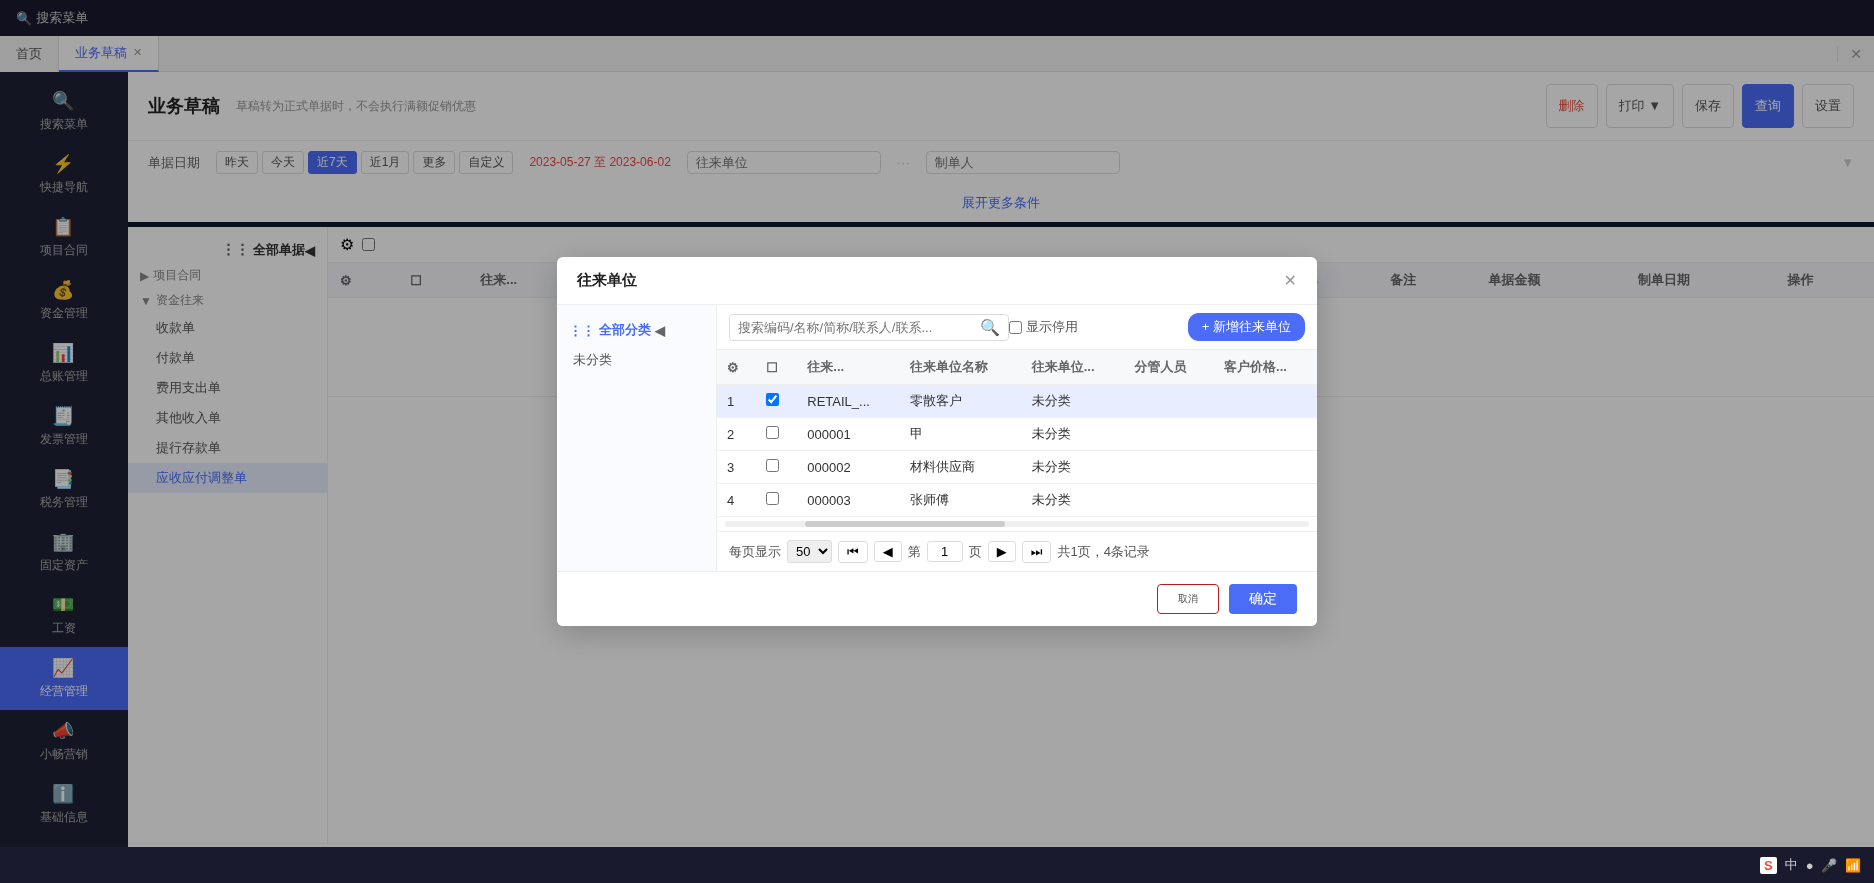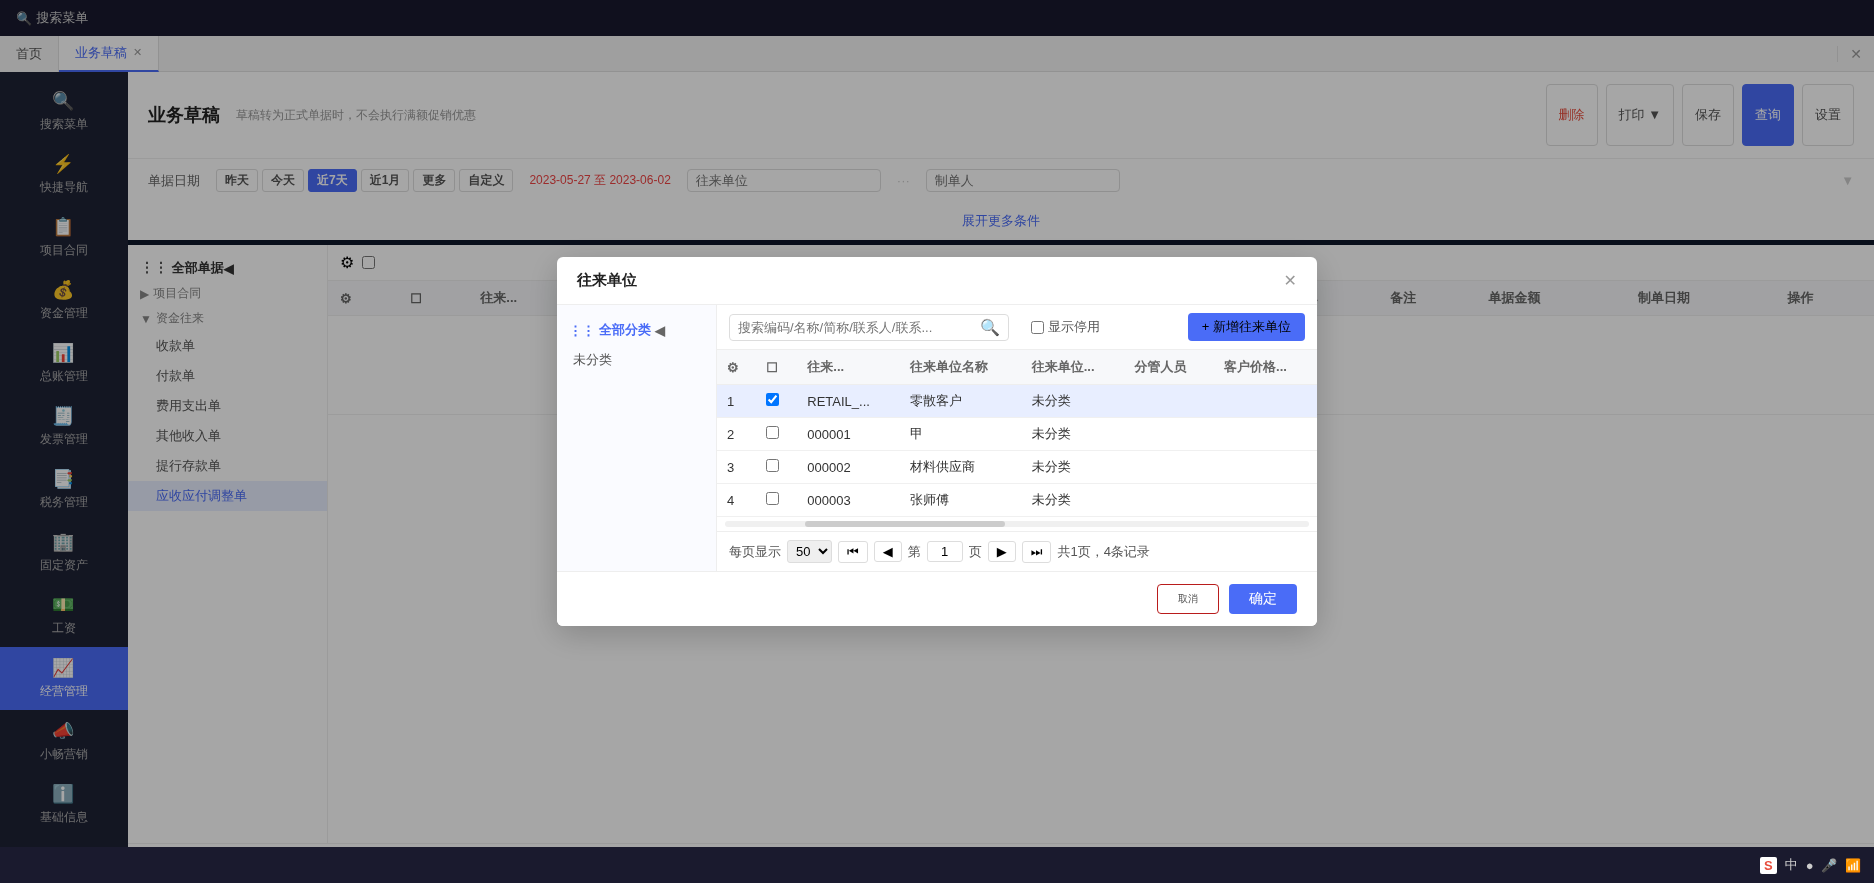--- a/index.html
+++ b/index.html
@@ -92,21 +92,21 @@
       gap: 16px;
       border-bottom: 1px solid #eee;
     }
     .page-title { font-size: 18px; font-weight: bold; color: #222; }
     .page-subtitle { font-size: 12px; color: #999; }
     .header-actions {
       margin-left: auto;
       display: flex; gap: 8px; align-items: center;
     }
     .btn {
-      padding: 21px 12px;
+      padding: 12px 12px;
       border-radius: 4px;
       border: 1px solid #ddd;
       background: #fff;
       font-size: 13px;
       cursor: pointer;
       color: #555;
     }
     .btn.primary {
       background: #4a6cf7;
       color: #fff;
@@ -122,21 +122,21 @@
       display: flex;
       align-items: center;
       gap: 16px;
       font-size: 13px;
       flex-wrap: wrap;
     }
     .filter-label { color: #666; }
     .date-quick-btns { display: flex; gap: 4px; }
     .date-btn {
       padding: 2px 8px; border-radius: 3px; border: 1px solid #ddd;
-      background: #fff; font-size: 12px; cursor: pointer; color: #555; font-weight: bold;
+      background: #fff; font-size: 12px; cursor: pointer; color: #555;
     }
     .date-btn.active { background: #4a6cf7; color: #fff; border-color: #4a6cf7; }
     .date-range { color: #ef4444; font-size: 12px; }
     .filter-field {
       border: 1px solid #ddd; border-radius: 4px; padding: 3px 8px;
       font-size: 13px; min-width: 160px; color: #333;
     }
     .expand-btn { color: #4a6cf7; cursor: pointer; font-size: 13px; margin: 0 auto; }
 
     
@@ -148,21 +148,21 @@
 
     
     .left-panel {
       width: 200px;
       background: #fff;
       border-right: 1px solid #eee;
       padding: 10px 0;
       flex-shrink: 0;
     }
     .left-panel-header {
-      display: flex; align-items: center; justify-content: flex-start;
+      display: flex; align-items: center; justify-content: flex-end;
       padding: 4px 12px; font-size: 13px; font-weight: bold; color: #333;
     }
     .left-panel-item {
       padding: 6px 28px;
       font-size: 13px;
       color: #555;
       cursor: pointer;
     }
     .left-panel-item.active { background: #e8eeff; color: #4a6cf7; }
     .left-panel-category {
@@ -245,38 +245,38 @@
     .dialog-left-arrow { cursor: pointer; color: #666; }
 
     
     .dialog-right {
       flex: 1;
       display: flex;
       flex-direction: column;
       overflow: hidden;
     }
     .dialog-toolbar {
-      display: flex; align-items: center; padding: 8px 12px; gap: 22px;
+      display: flex; align-items: center; padding: 8px 12px; gap: 0;
       border-bottom: 1px solid #eee;
     }
     .search-input-wrap {
       display: flex; align-items: center;
       border: 1px solid #ddd; border-radius: 4px;
       padding: 3px 8px; flex: 1; max-width: 280px;
     }
     .search-input-wrap input {
       border: none; outline: none; font-size: 13px; width: 100%;
     }
     .checkbox-label {
       display: flex; align-items: center; gap: 4px; font-size: 13px; color: #555;
     }
     .add-btn {
       margin-left: auto;
-      background: #4a6cf7; color: #000000; border: none;
-      padding: 5px 14px; border-radius: 4px; font-size: 13px; cursor: pointer;
+      background: #4a6cf7; color: #ffffff; border: none;
+      padding: 5px 14px; border-radius: 11px; font-size: 13px; cursor: pointer;
     }
 
     
     .dialog-table-wrap { flex: 1; overflow: auto; }
     .dialog-table { width: 100%; border-collapse: collapse; font-size: 13px; }
     .dialog-table th {
       background: #f7f8fa; padding: 8px 10px;
       text-align: left; color: #666;
       border-bottom: 1px solid #eee; white-space: nowrap;
     }

